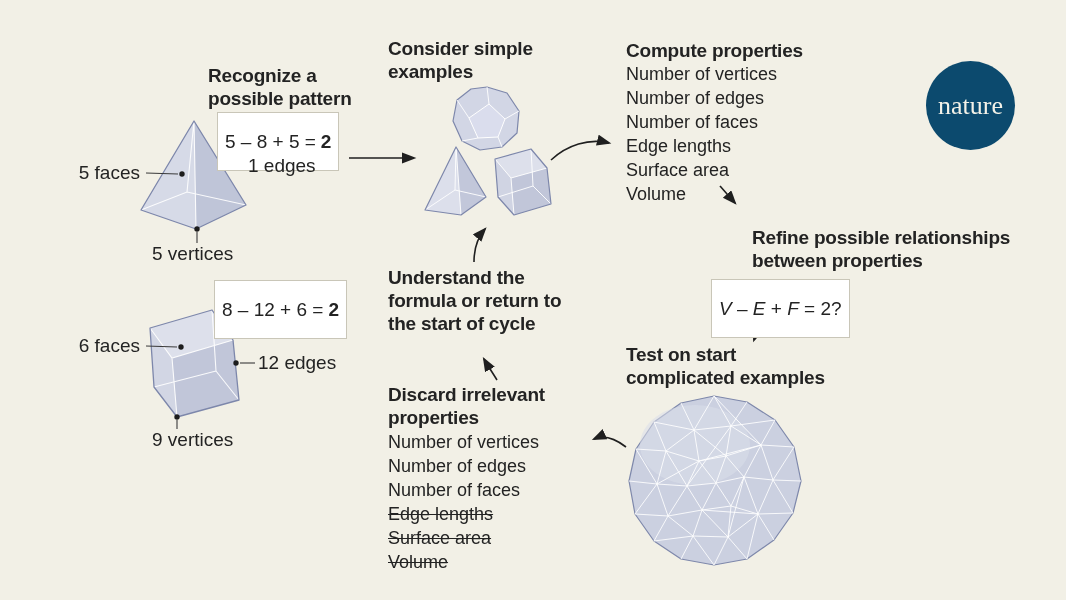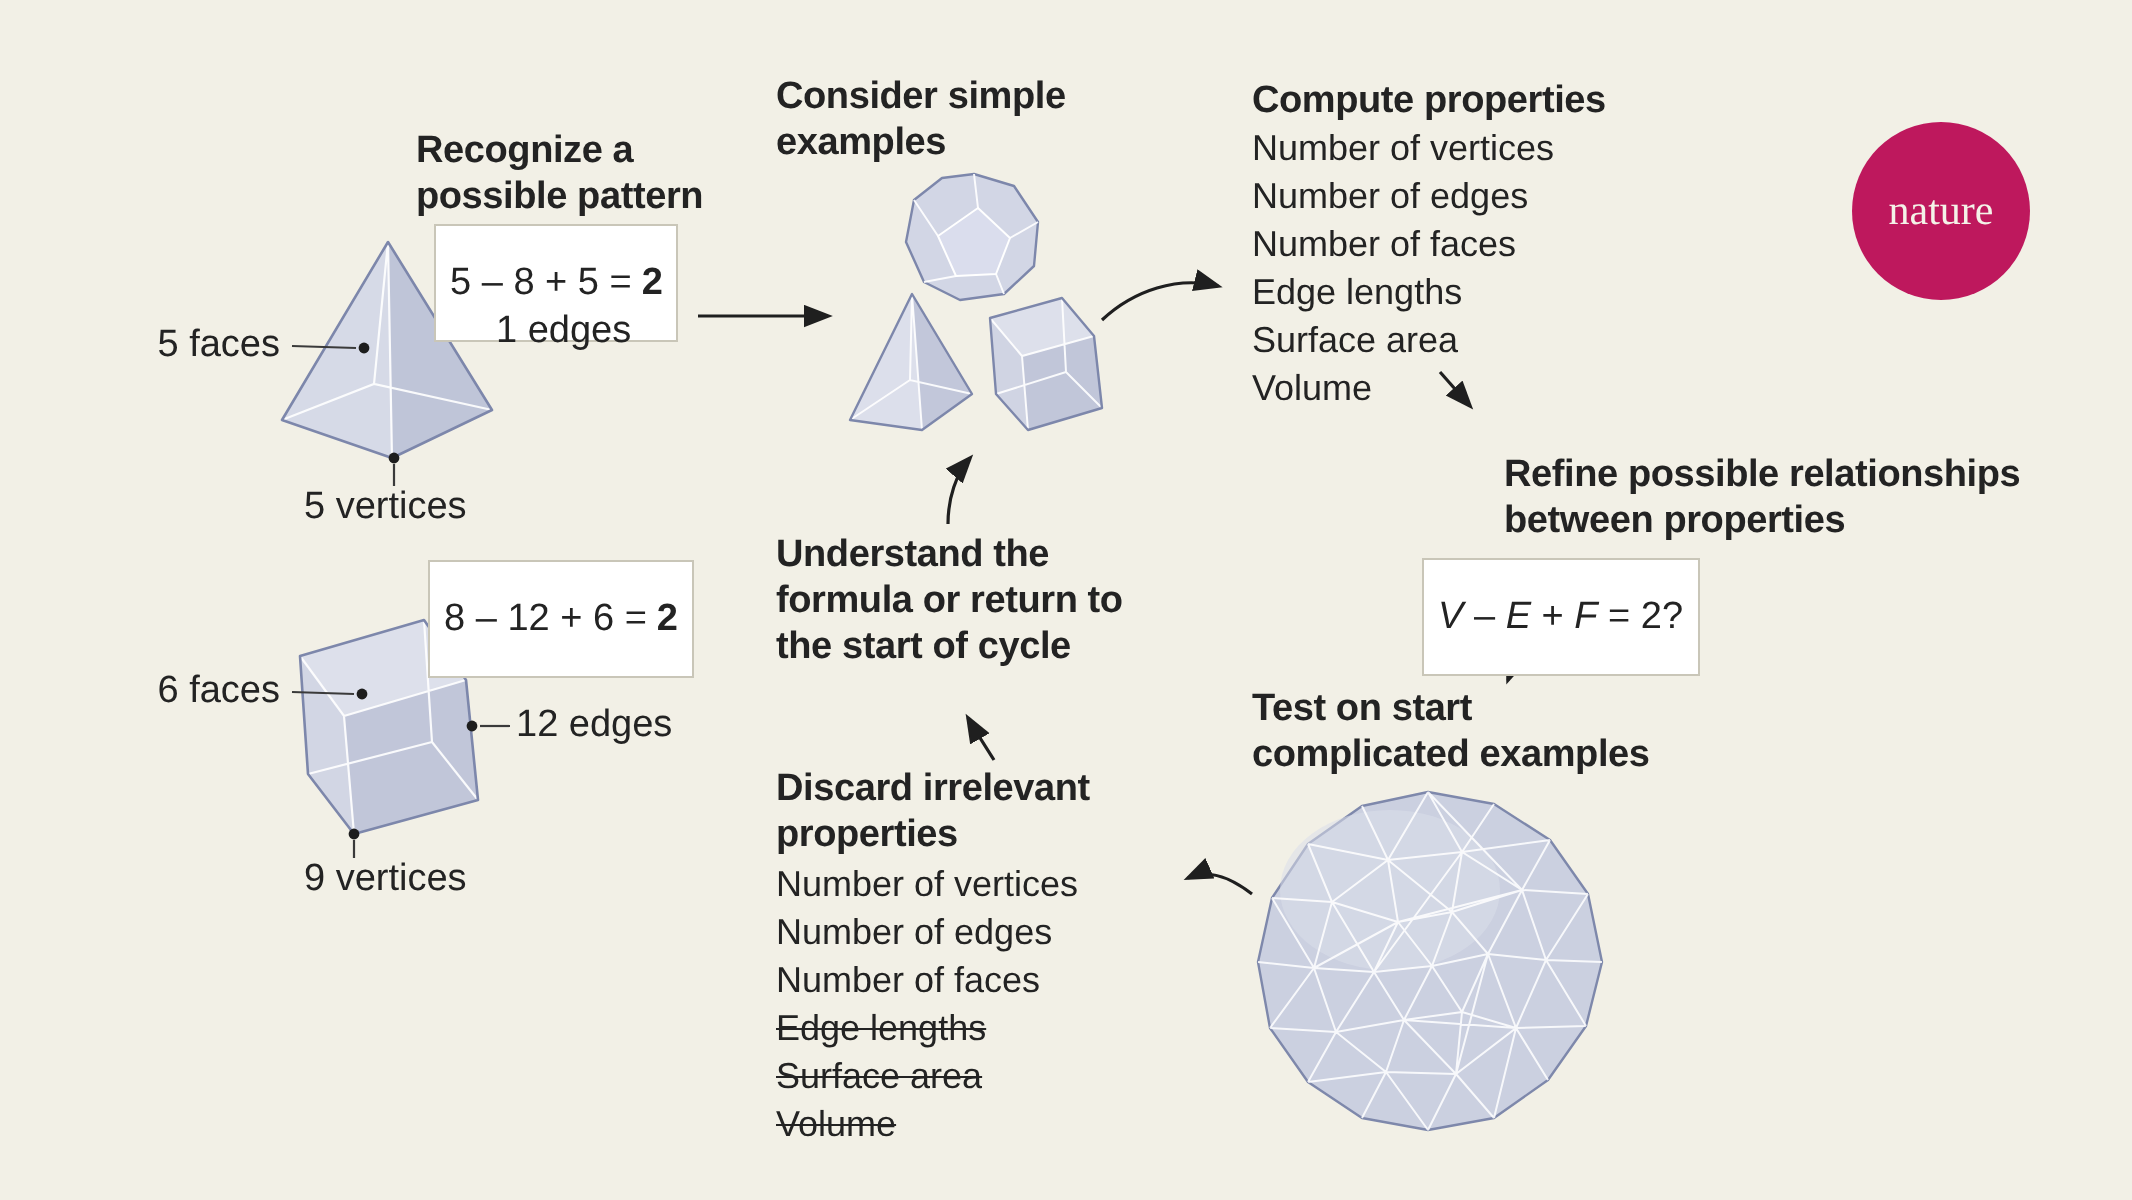--- a/index.html
+++ b/index.html
@@ -15,22 +15,22 @@
   .eqbox{
     position:absolute;background:#ffffff;border:1px solid #c9c6b8;
     font-size:19px;line-height:25px;height:25px;padding:16px 7px;white-space:nowrap;
   }
   .eqbox .res{font-weight:700;margin-left:5px;}
   .it{font-style:italic;}
   .struck{text-decoration:line-through;}
   .layer{position:absolute;left:0;top:0;}
   .logo{
     position:absolute;left:926px;top:61px;width:89px;height:89px;border-radius:50%;
-    background:#be185d;display:flex;align-items:center;justify-content:center;
-    font-family:"Liberation Serif",serif;font-size:21px;color:#f4f2e8;
+    background:#0c4a6e;display:flex;align-items:center;justify-content:center;
+    font-family:"Liberation Serif",serif;font-size:26px;color:#f4f2e8;
   }
 </style>
 </head>
 <body>
 
 <div class="canvas">
 
   <svg class="layer" width="1066" height="600" viewBox="0 0 1066 600">
     <defs>
       <marker id="ah" markerWidth="10" markerHeight="9" refX="7.5" refY="3.5" orient="auto">

